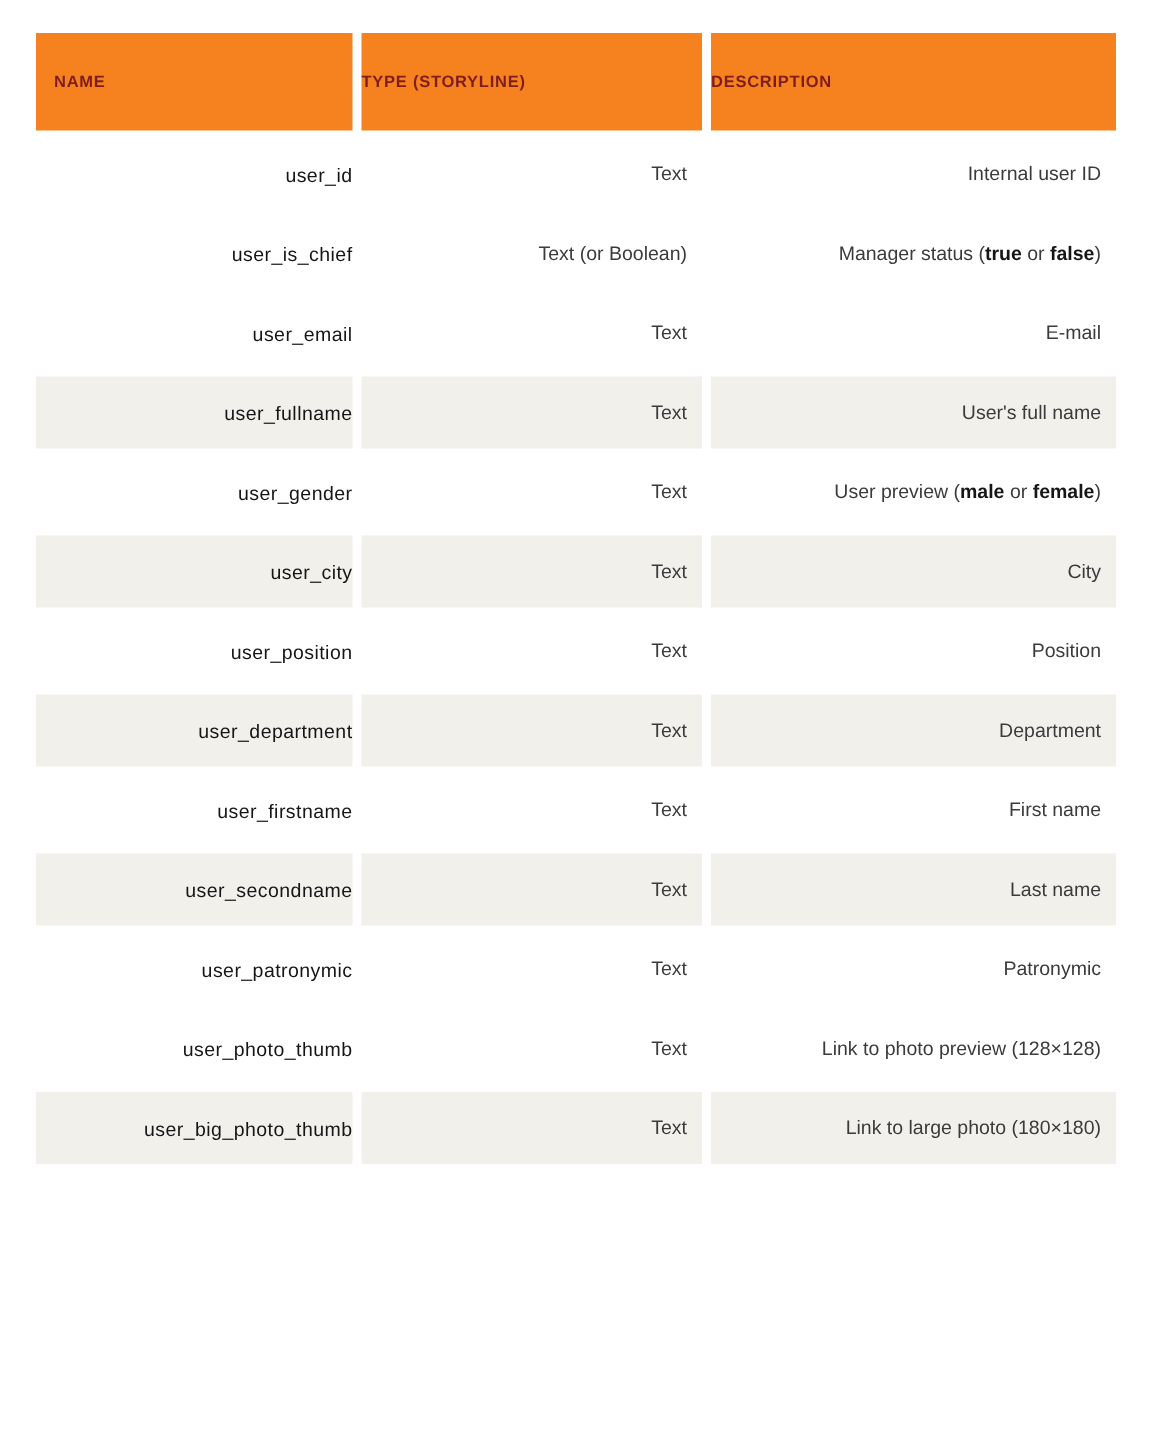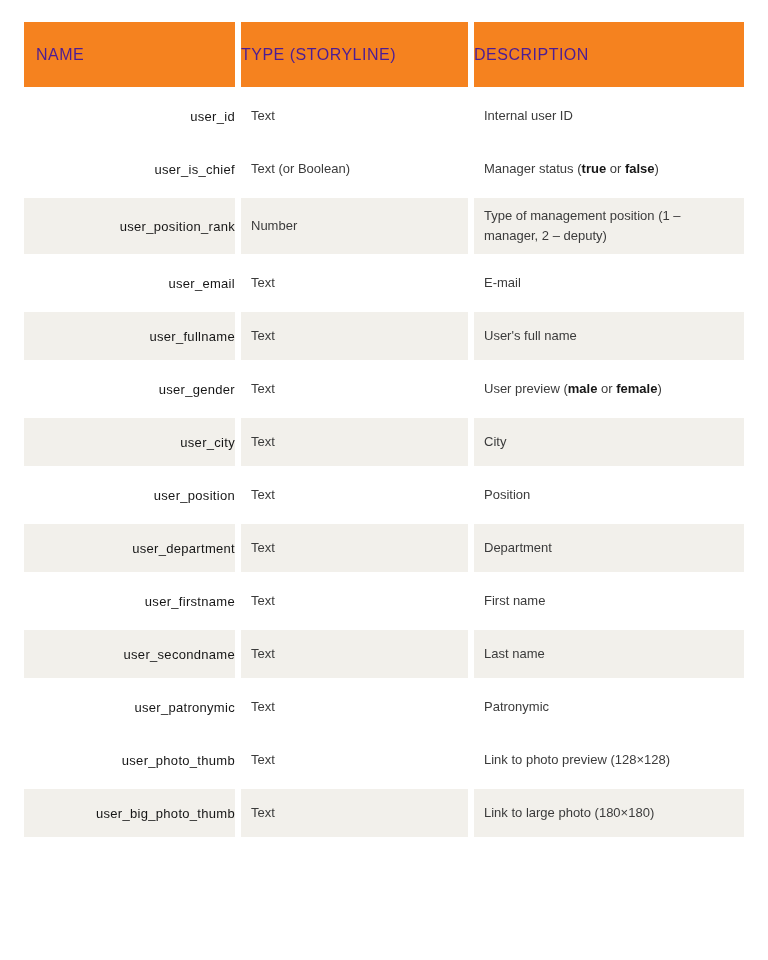--- a/index.html
+++ b/index.html
@@ -21,24 +21,24 @@
     margin: 17px 18px 0 18px;
     border-collapse: separate;
     border-spacing: 6px 5px;
     table-layout: fixed;
   }
   col.col-name { width: 211px; }
   col.col-type { width: 227px; }
   col.col-desc { width: 270px; }
   th {
     background: var(--header-bg);
-    color: #4c1d95;
+    color: #7f1d1d;
     height: 65px;
-    font-size: 16px;
-    font-weight: normal;
+    font-size: 11px;
+    font-weight: bold;
     letter-spacing: 0.5px;
     text-transform: uppercase;
     vertical-align: middle;
   }
   th.h-name { text-align: left; padding-left: 12px; }
   th.h-type, th.h-desc { text-align: left; }
   td {
     height: 48px;
     vertical-align: middle;
     font-size: 13px;
@@ -47,21 +47,21 @@
   }
   tr.alt td { background: var(--alt-row-bg); }
   td.c-name {
     font-weight: normal;
     color: var(--name-color);
     letter-spacing: 0.3px;
     text-align: right;
     padding-left: 12px;
   }
   td.c-type, td.c-desc {
-    text-align: left;
+    text-align: right;
     padding: 8px 10px;
     line-height: 1.55;
   }
   td.c-desc b {
     font-weight: bold;
     color: var(--name-color);
   }
 </style>
 </head>
 <body>
@@ -83,25 +83,20 @@
     <tbody>
         <tr>
     <td class="c-name">user_id</td>
     <td class="c-type">Text</td>
     <td class="c-desc"><span>Internal user ID</span></td>
   </tr>
         <tr>
     <td class="c-name">user_is_chief</td>
     <td class="c-type">Text (or Boolean)</td>
     <td class="c-desc"><span>Manager status (</span><b>true</b><span> or </span><b>false</b><span>)</span></td>
-  </tr>
-        <tr class="alt">
-    <td class="c-name">user_position_rank</td>
-    <td class="c-type">Number</td>
-    <td class="c-desc"><span>Type of management position (1 – manager, 2 – deputy)</span></td>
   </tr>
         <tr>
     <td class="c-name">user_email</td>
     <td class="c-type">Text</td>
     <td class="c-desc"><span>E-mail</span></td>
   </tr>
         <tr class="alt">
     <td class="c-name">user_fullname</td>
     <td class="c-type">Text</td>
     <td class="c-desc"><span>User's full name</span></td>

